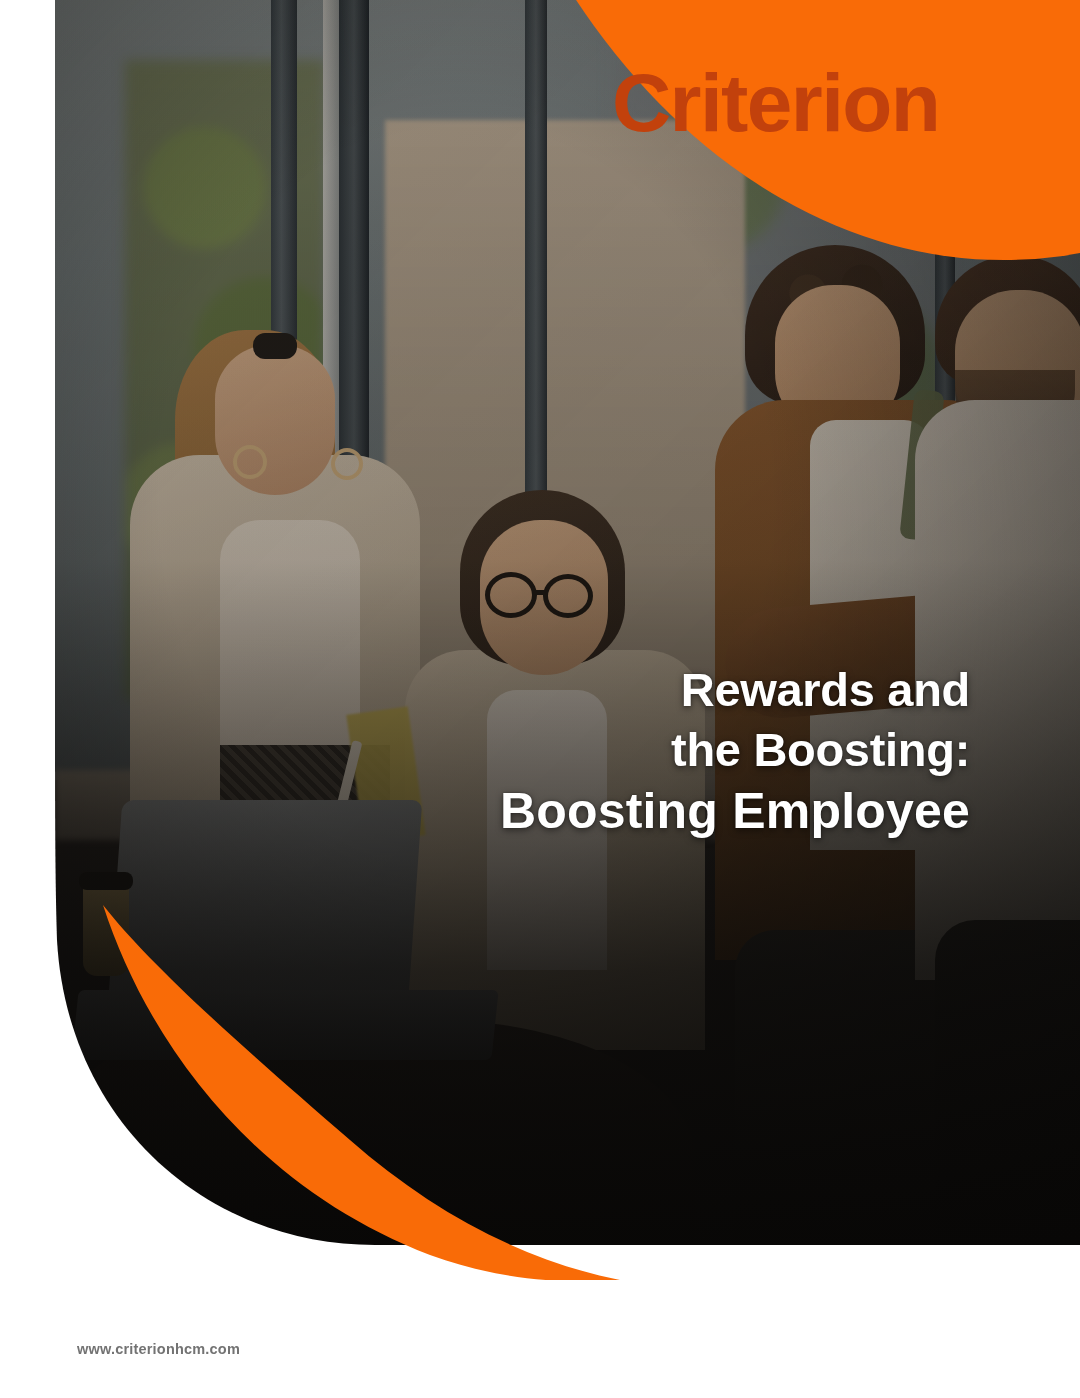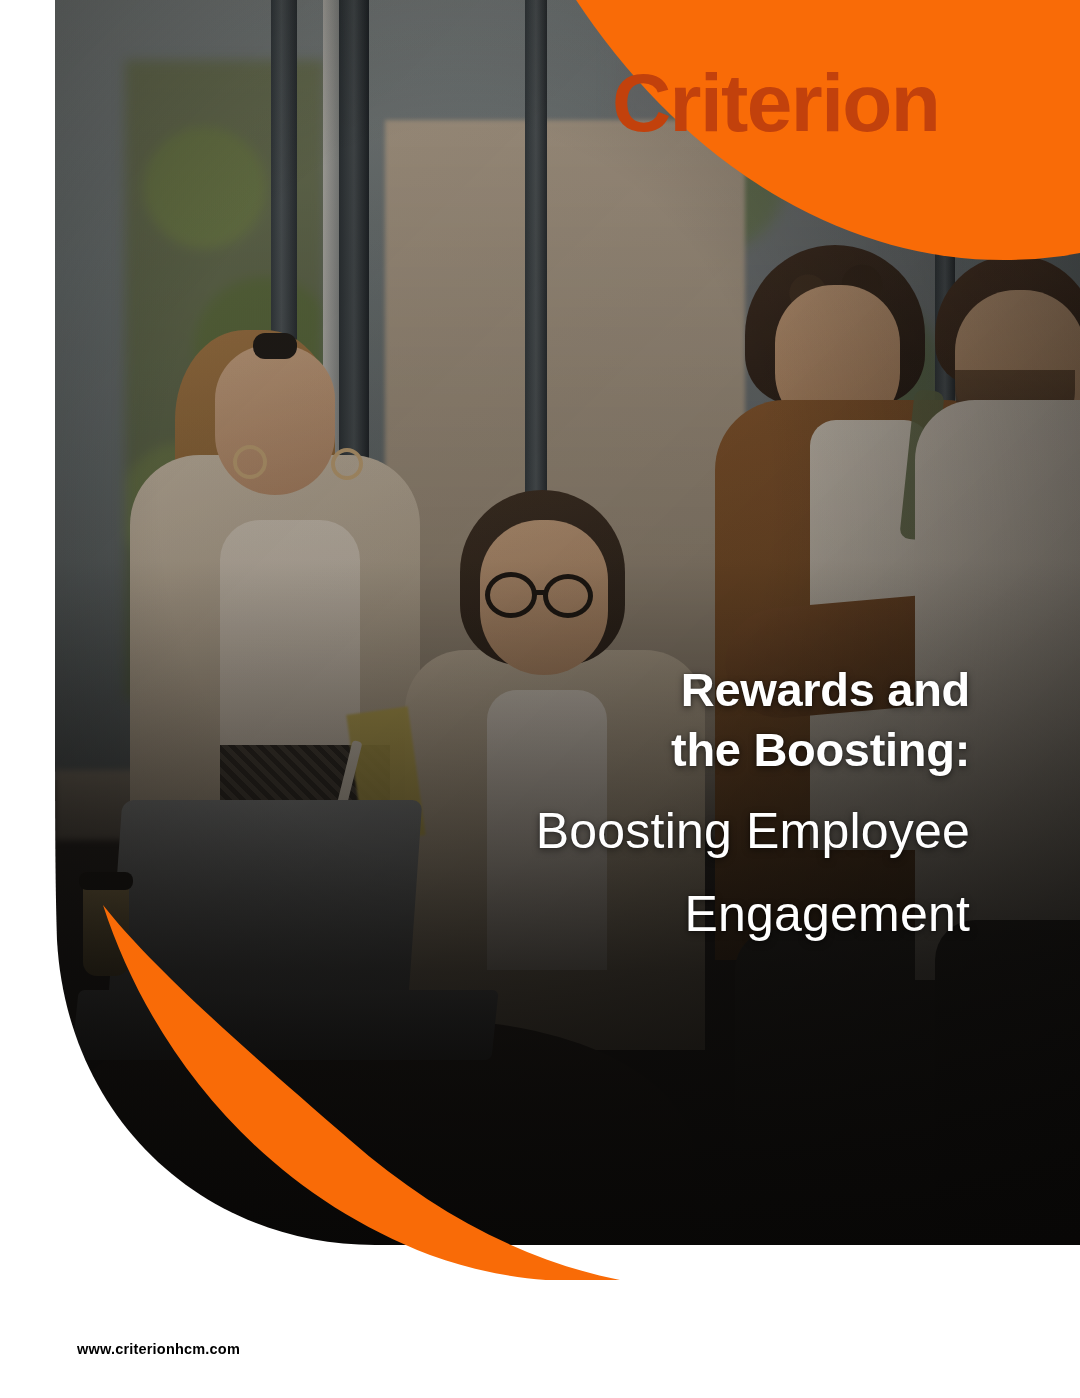--- a/index.html
+++ b/index.html
@@ -213,43 +213,42 @@
     display:block;
     font-size:47px;
     line-height:60px;
     font-weight:700;
     letter-spacing:-0.3px;
   }
   .t-light{
     display:block;
     font-size:50px;
     line-height:63px;
-    font-weight:400;
+    font-weight:700;
     letter-spacing:0.2px;
-    margin-top:20px;
   }
 
   
   .logo{
     position:absolute;
     left:612px; top:62px;
     font-size:82px;
     font-weight:700;
     color:#c2410c;
     letter-spacing:-1.6px;
     line-height:1;
   }
 
   
   .footer-url{
     position:absolute;
     left:77px; top:1341px;
     font-size:14.5px;
     font-weight:700;
-    color:#000000;
+    color:#737373;
     letter-spacing:.2px;
   }
 </style>
 </head>
 <body>
 
 <div id="cover">
 
   <div class="photo-clip" role="img" aria-label="Four colleagues gathered around a laptop in a bright office, smiling and collaborating">
     <div class="photo">
@@ -324,18 +323,17 @@
                C 240,425 150,345 103,285 Z" fill="#F96B07"></path>
     </svg>
   </div>
 
   <div class="logo">Criterion</div>
 
   <div class="title-block">
     <span class="t-bold">Rewards and</span>
     <span class="t-bold">the Boosting:</span>
     <span class="t-light">Boosting Employee</span>
-    <span class="t-light">Engagement</span>
   </div>
 
   <a class="footer-url" href="#" style="text-decoration:none">www.criterionhcm.com</a>
 
 </div>
 
 </body></html>

